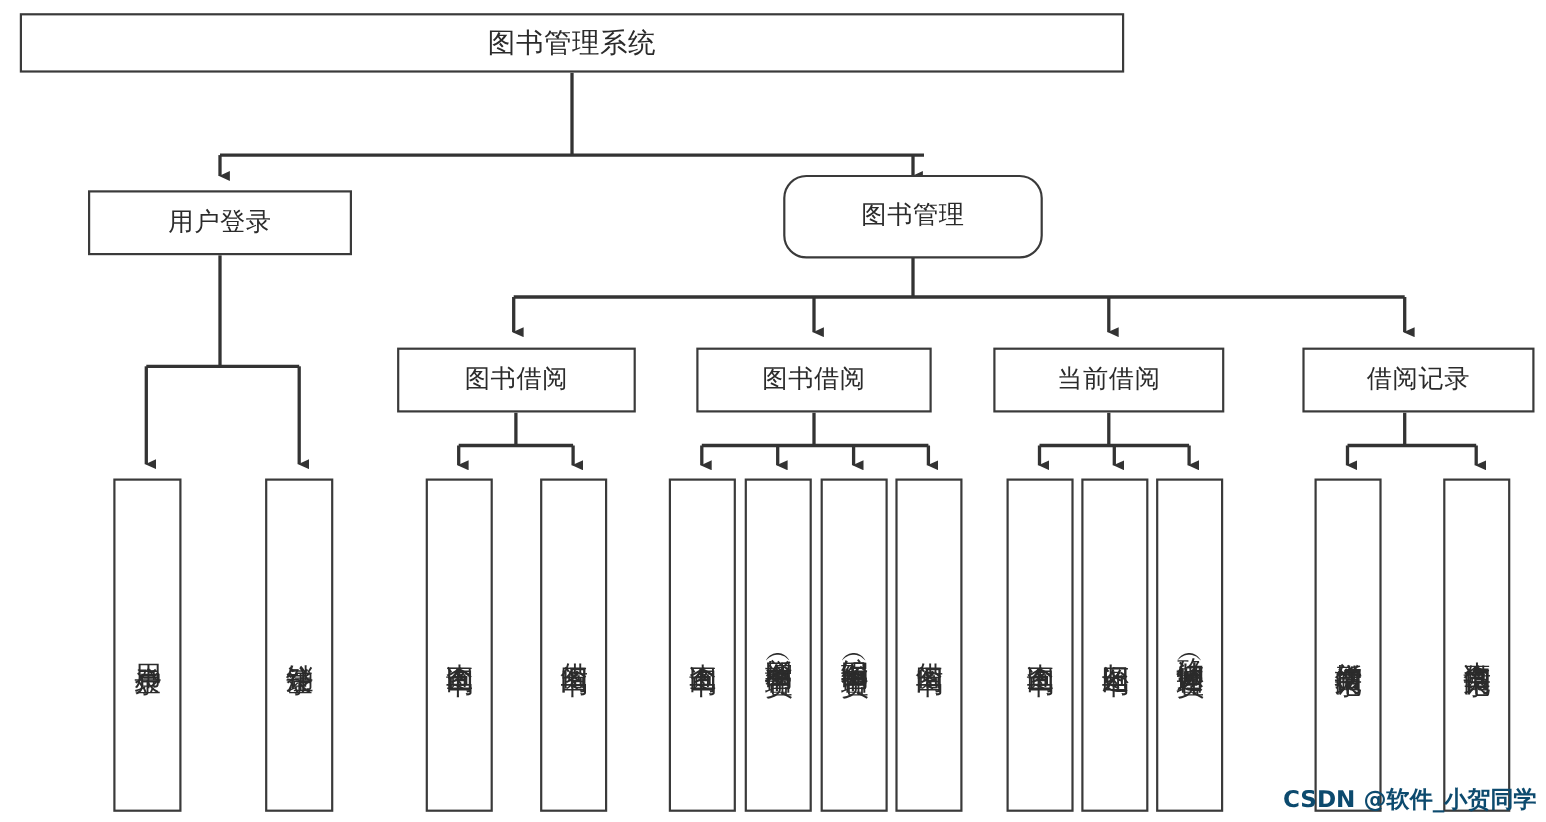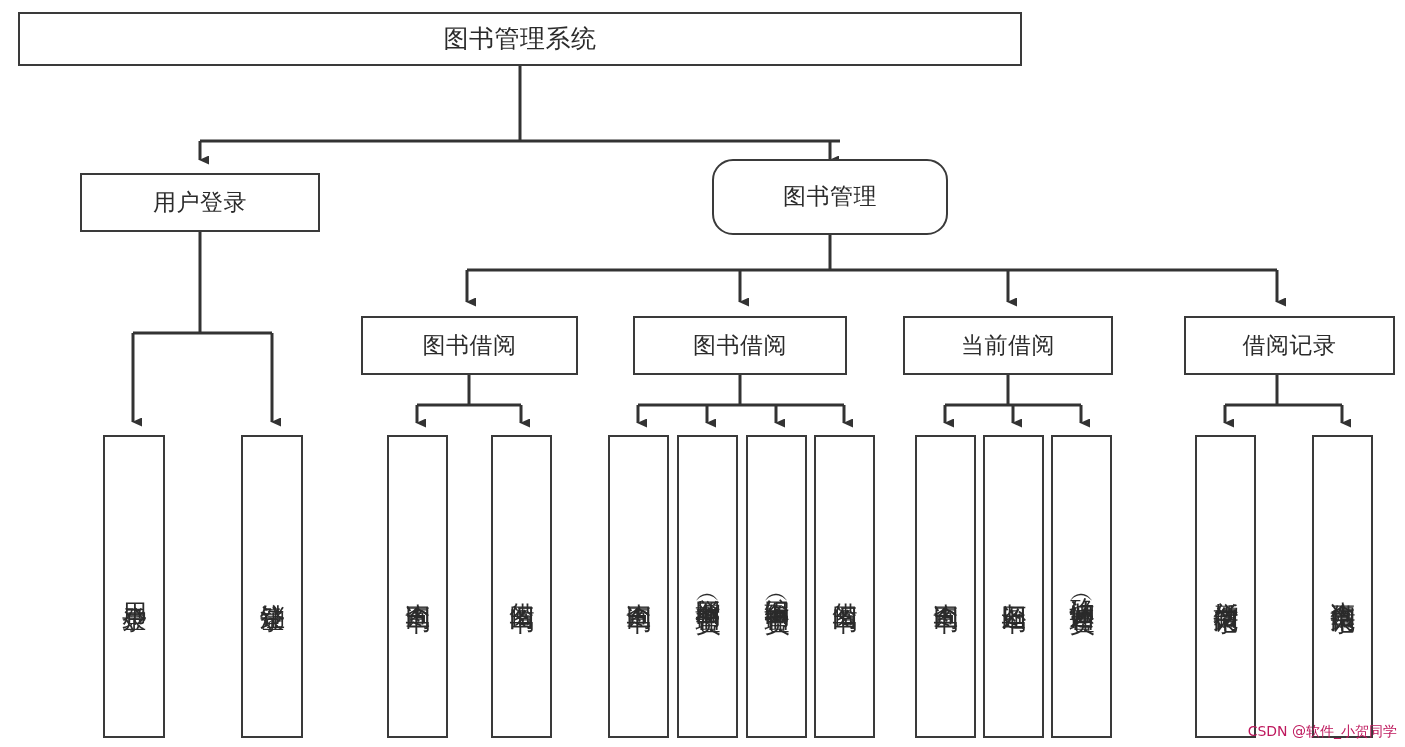--- a/index.html
+++ b/index.html
@@ -49,24 +49,25 @@
     text-orientation: upright;
     font-size: 25px;
     line-height: 1.12;
     letter-spacing: 2px;
     white-space: nowrap;
   }
   .watermark {
     position: absolute;
     right: 8px;
     bottom: 6px;
-    font-size: 14px;
-    color: #be185d;
+    font-size: 21px;
+    color: #0c4a6e;
     white-space: nowrap;
     font-family: "DejaVu Sans", "Liberation Sans", sans-serif;
+    font-weight: bold;
   }
 </style>
 </head>
 <body>
 
 <div id="diagram-root">
 
   <svg class="diagram-canvas" viewBox="0 0 1405 747">
     <defs>
       <marker id="arrowhead" markerWidth="9" markerHeight="10" refX="4.5" refY="9" orient="auto" markerUnits="userSpaceOnUse">

